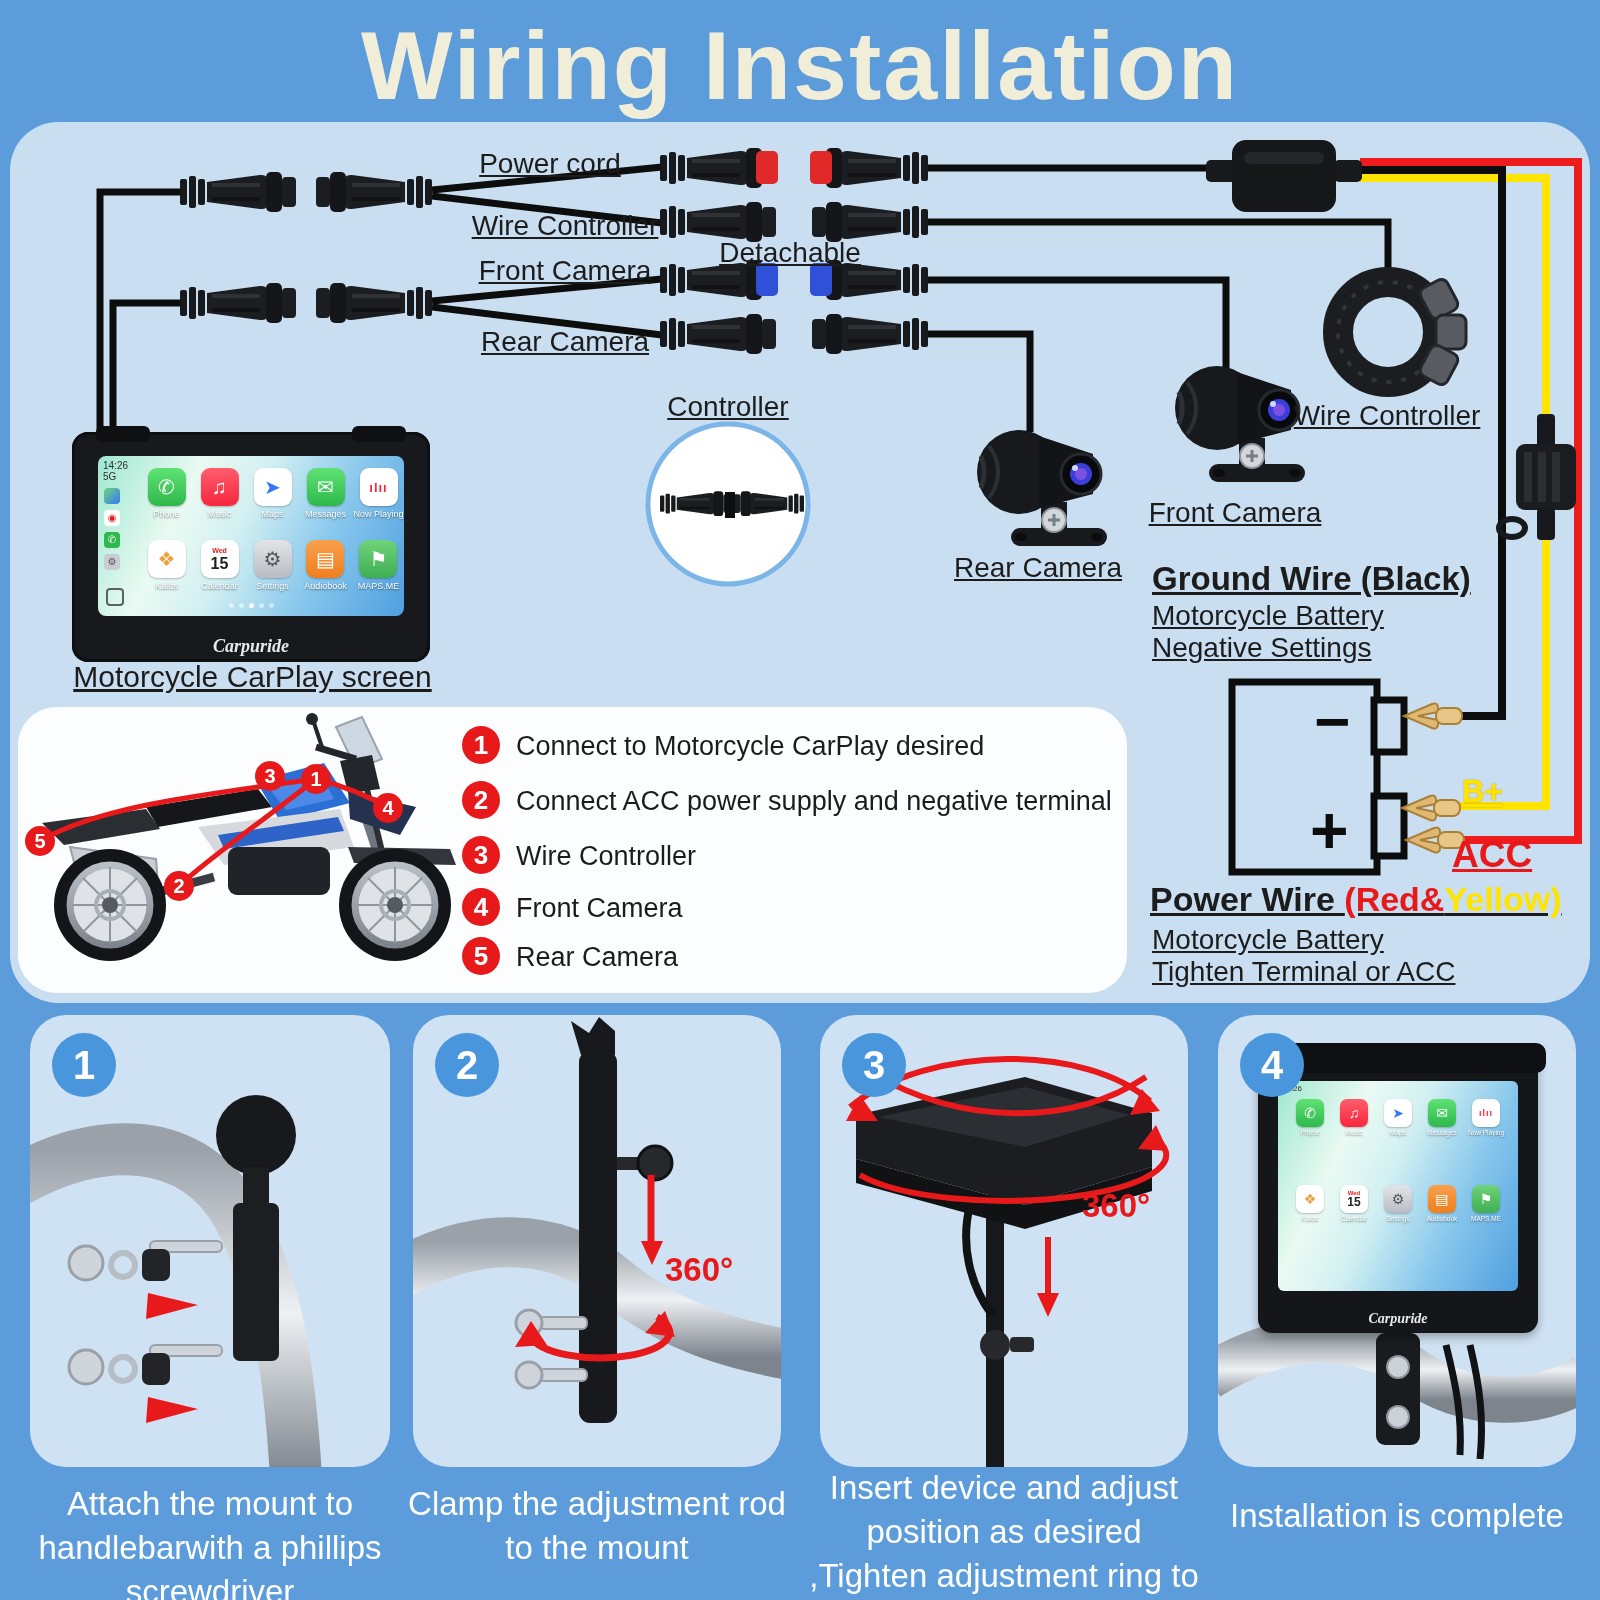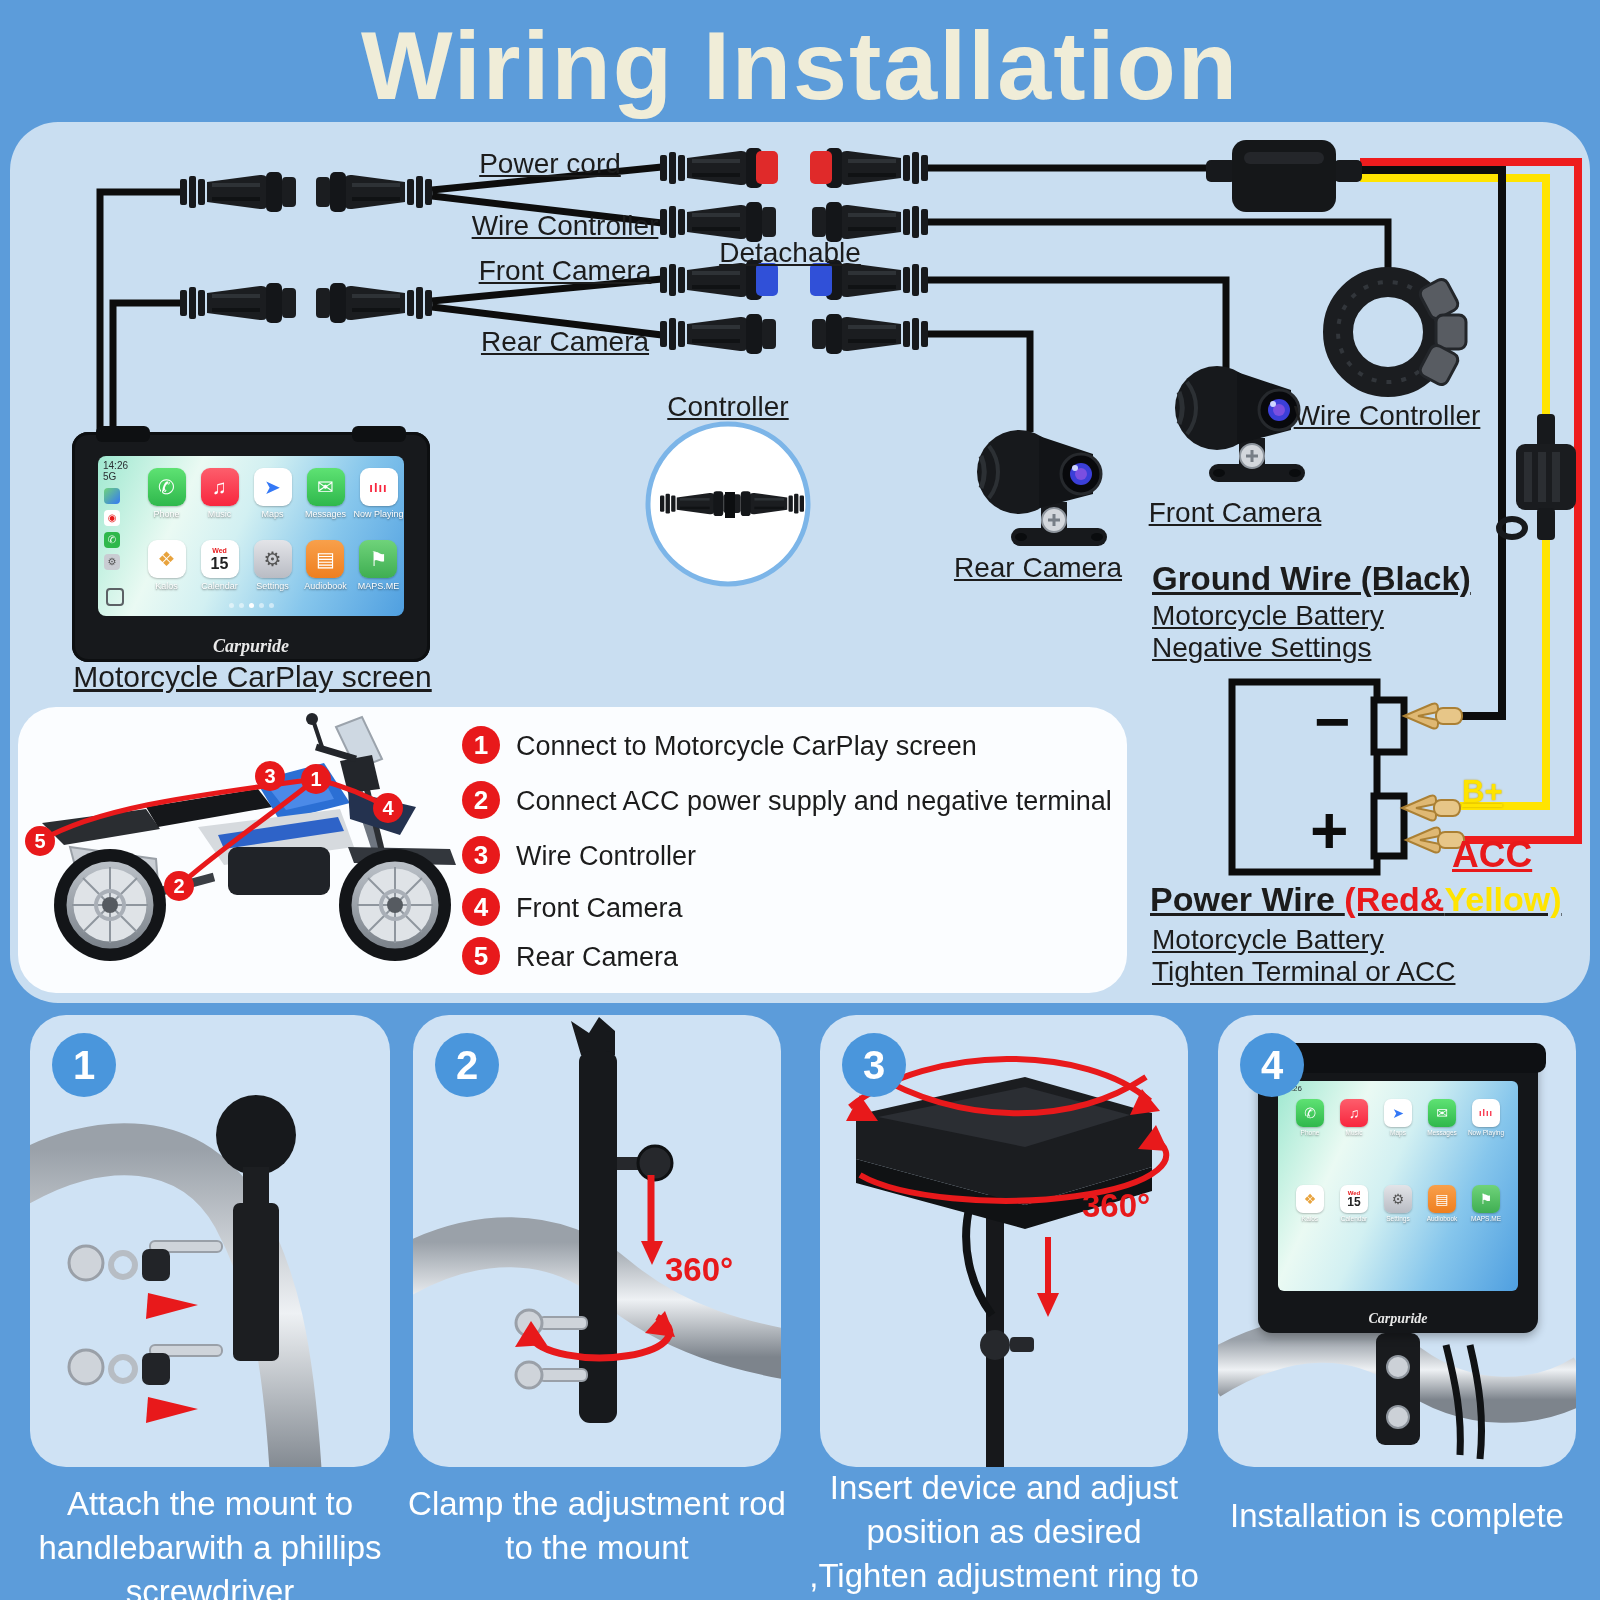--- a/index.html
+++ b/index.html
@@ -367,21 +367,21 @@
       </g>
     </svg>
 
     <div class="bnum" style="left:283px;top:57px;">1</div>
     <div class="bnum" style="left:146px;top:164px;">2</div>
     <div class="bnum" style="left:237px;top:54px;">3</div>
     <div class="bnum" style="left:355px;top:86px;">4</div>
     <div class="bnum" style="left:7px;top:119px;">5</div>
 
     <div class="rnum" style="left:444px;top:19px;">1</div>
-    <div class="citem" style="left:498px;top:24px;">Connect to Motorcycle CarPlay screen</div>
+    <div class="citem" style="left:498px;top:24px;">Connect to Motorcycle CarPlay desired</div>
     <div class="rnum" style="left:444px;top:74px;">2</div>
     <div class="citem" style="left:498px;top:79px;">Connect ACC power supply and negative terminal</div>
     <div class="rnum" style="left:444px;top:129px;">3</div>
     <div class="citem" style="left:498px;top:134px;">Wire Controller</div>
     <div class="rnum" style="left:444px;top:181px;">4</div>
     <div class="citem" style="left:498px;top:186px;">Front Camera</div>
     <div class="rnum" style="left:444px;top:230px;">5</div>
     <div class="citem" style="left:498px;top:235px;">Rear Camera</div>
   </div>
 

